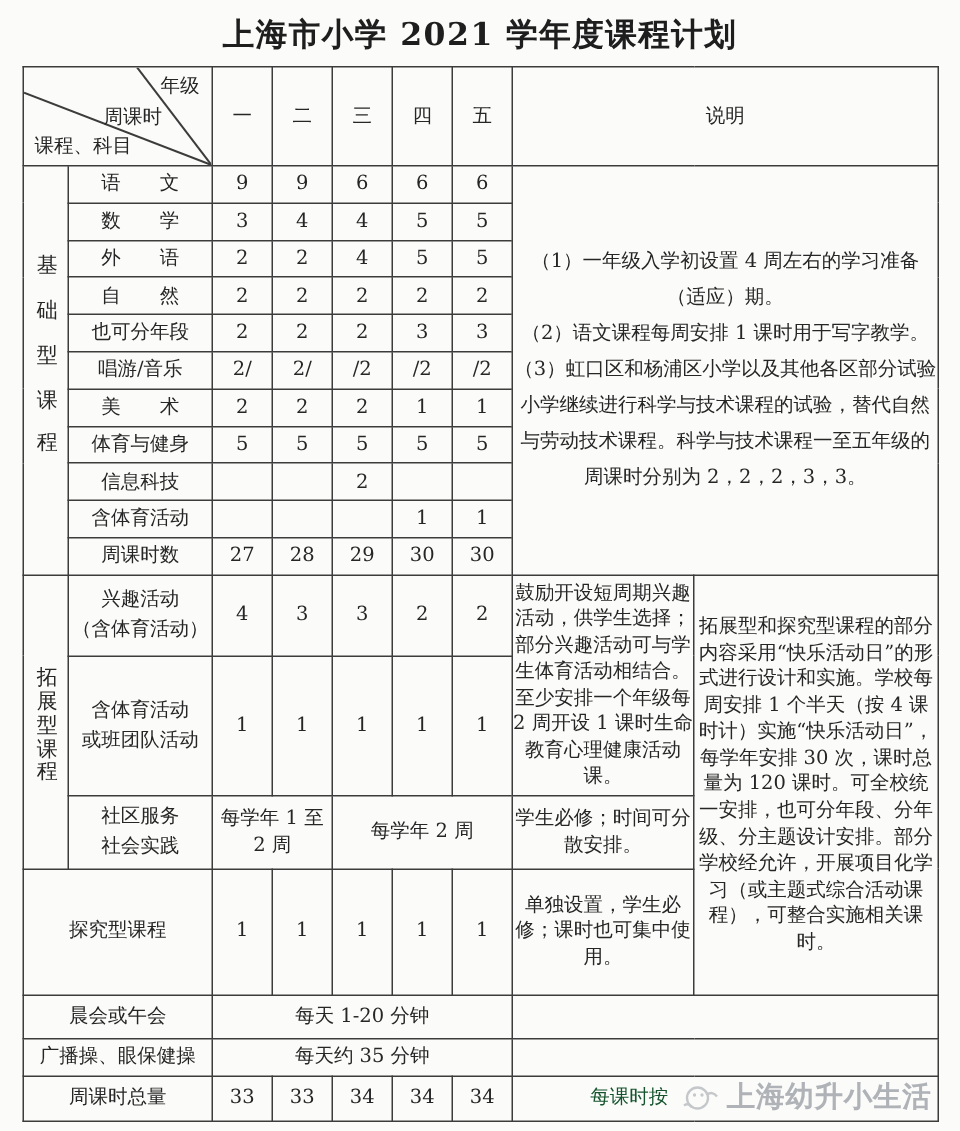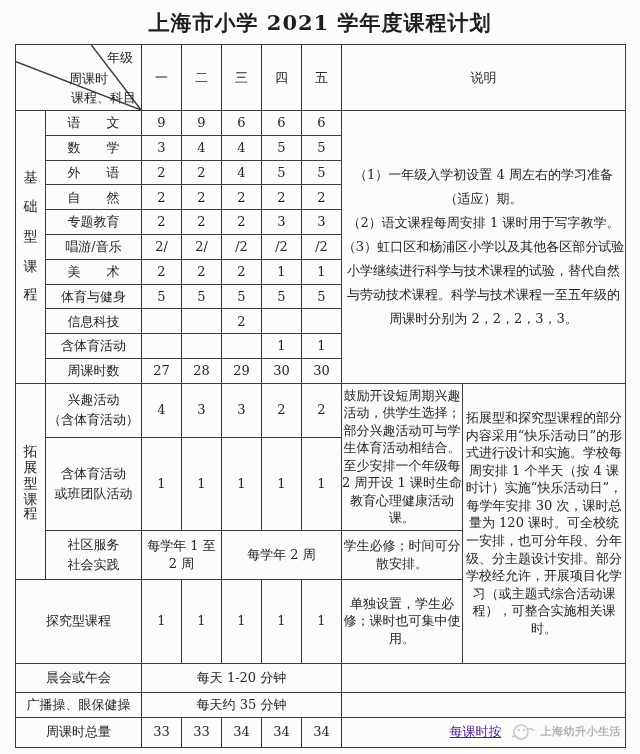--- a/index.html
+++ b/index.html
@@ -44,21 +44,21 @@
   tr.h-mor  td { height: 29px; }
   tr.h-exe  td { height: 25px; }
   tr.h-tot  td { height: 30px; }
 
   
   td.corner { position: relative; padding: 0; }
   td.corner svg.diag { position: absolute; left: 0; top: 0; width: 100%; height: 100%; }
   td.corner span { position: absolute; font-size: 13px; white-space: nowrap; }
   .c-top { top: 4px;  right: 8px; }
   .c-mid { top: 25px; left: 53px; }
-  .c-bot { bottom: 3px; left: 7px; margin-left: 48px; }
+  .c-bot { bottom: 3px; left: 7px; }
 
   
   td.cat { padding: 0; }
   .vtext {
     writing-mode: vertical-lr;
     text-orientation: upright;
     margin: 0 auto;
     font-size: 14px;
     white-space: nowrap;
   }
@@ -80,24 +80,24 @@
   td.note-r { text-align: left; padding: 6px 8px 4px 9px; line-height: 1.62; font-size: 13px; }
 
   .two-line span { display: block; line-height: 1.55; }
 
   
   td.total-note { position: relative; }
   .wm-wrap {
     display: flex; align-items: center; justify-content: flex-end;
     padding-right: 4px; gap: 2px;
   }
-  .wm-prefix { color: #4c1d95; font-size: 13px; text-decoration: underline; }
+  .wm-prefix { color: #14532d; font-size: 13px; }
   .wm-text {
     color: #afb3b8;
-    font-size: 11px;
+    font-size: 19px;
     font-weight: bold;
     letter-spacing: 0.5px;
     white-space: nowrap;
   }
   .wm-logo { opacity: 0.75; margin: 0 1px 0 4px; }
 </style>
 </head>
 <body>
 
 <div class="page">
@@ -169,21 +169,21 @@
     </tr>
     <tr class="h-sub">
       <td class="sub">自　　然</td>
       <td class="num">2</td>
       <td class="num">2</td>
       <td class="num">2</td>
       <td class="num">2</td>
       <td class="num">2</td>
     </tr>
     <tr class="h-sub">
-      <td class="sub">专题教育</td>
+      <td class="sub">也可分年段</td>
       <td class="num">2</td>
       <td class="num">2</td>
       <td class="num">2</td>
       <td class="num">3</td>
       <td class="num">3</td>
     </tr>
     <tr class="h-sub">
       <td class="sub">唱游/音乐</td>
       <td class="num">2/</td>
       <td class="num">2/</td>

